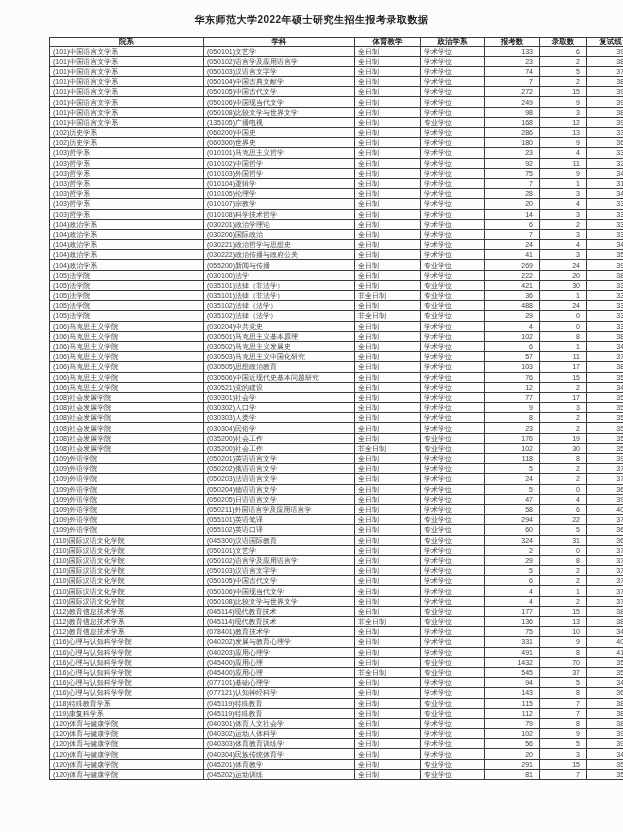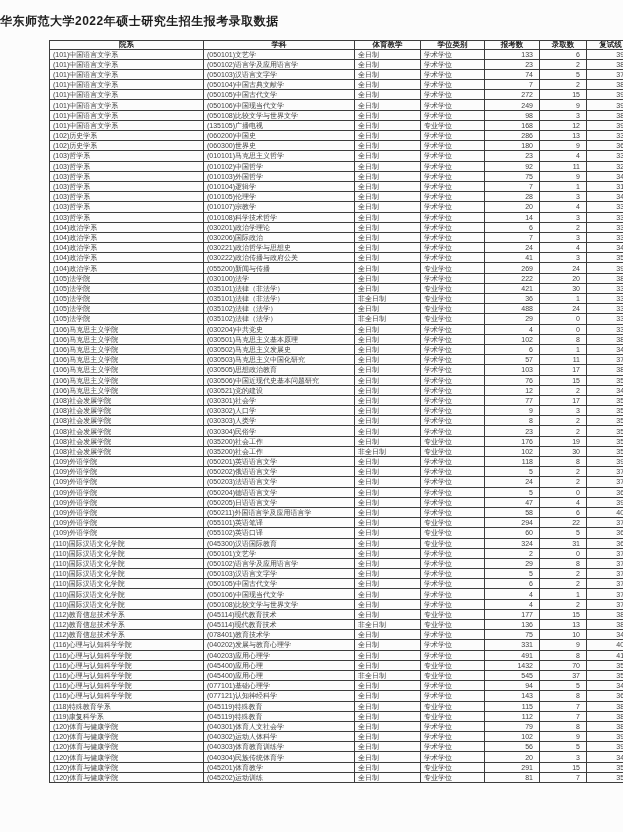--- a/index.html
+++ b/index.html
@@ -5,21 +5,22 @@
   * { margin:0; padding:0; box-sizing:border-box; }
   html,body { width:623px; height:832px; }
   body {
     background:#fcfcfc;
     font-family:"Liberation Sans","DejaVu Sans",sans-serif;
     color:#3f3f3f;
     overflow:hidden;
   }
   .page-title {
     margin-top:13px;
-    font-size:12px;
+    text-align:center;
+    font-size:10px;
     font-weight:bold;
     color:#1f1f1f;
     letter-spacing:0.5px;
   }
   table.data-table {
     border-collapse:collapse;
     table-layout:fixed;
     margin-left:49px;
     margin-top:10px;
     width:585px;
@@ -65,21 +66,21 @@
       <col class="col3">
     <col class="col4">
       <col class="col5">
       <col class="col6">
   </colgroup>
   <thead>
     <tr>
         <th class="col0">院系</th>
         <th class="col1">学科</th>
         <th class="col2">体育教学</th>
-        <th class="col3">学位类别</th>
+        <th class="col3">政治学系</th>
         <th class="col4">报考数</th>
         <th class="col5">录取数</th>
         <th class="col6">复试线</th>
       </tr>
   </thead>
   <tbody>
       <tr>
         <td class="col0">(101)中国语言文学系</td>
         <td class="col1">(050101)文艺学</td>
         <td class="col2">全日制</td>

